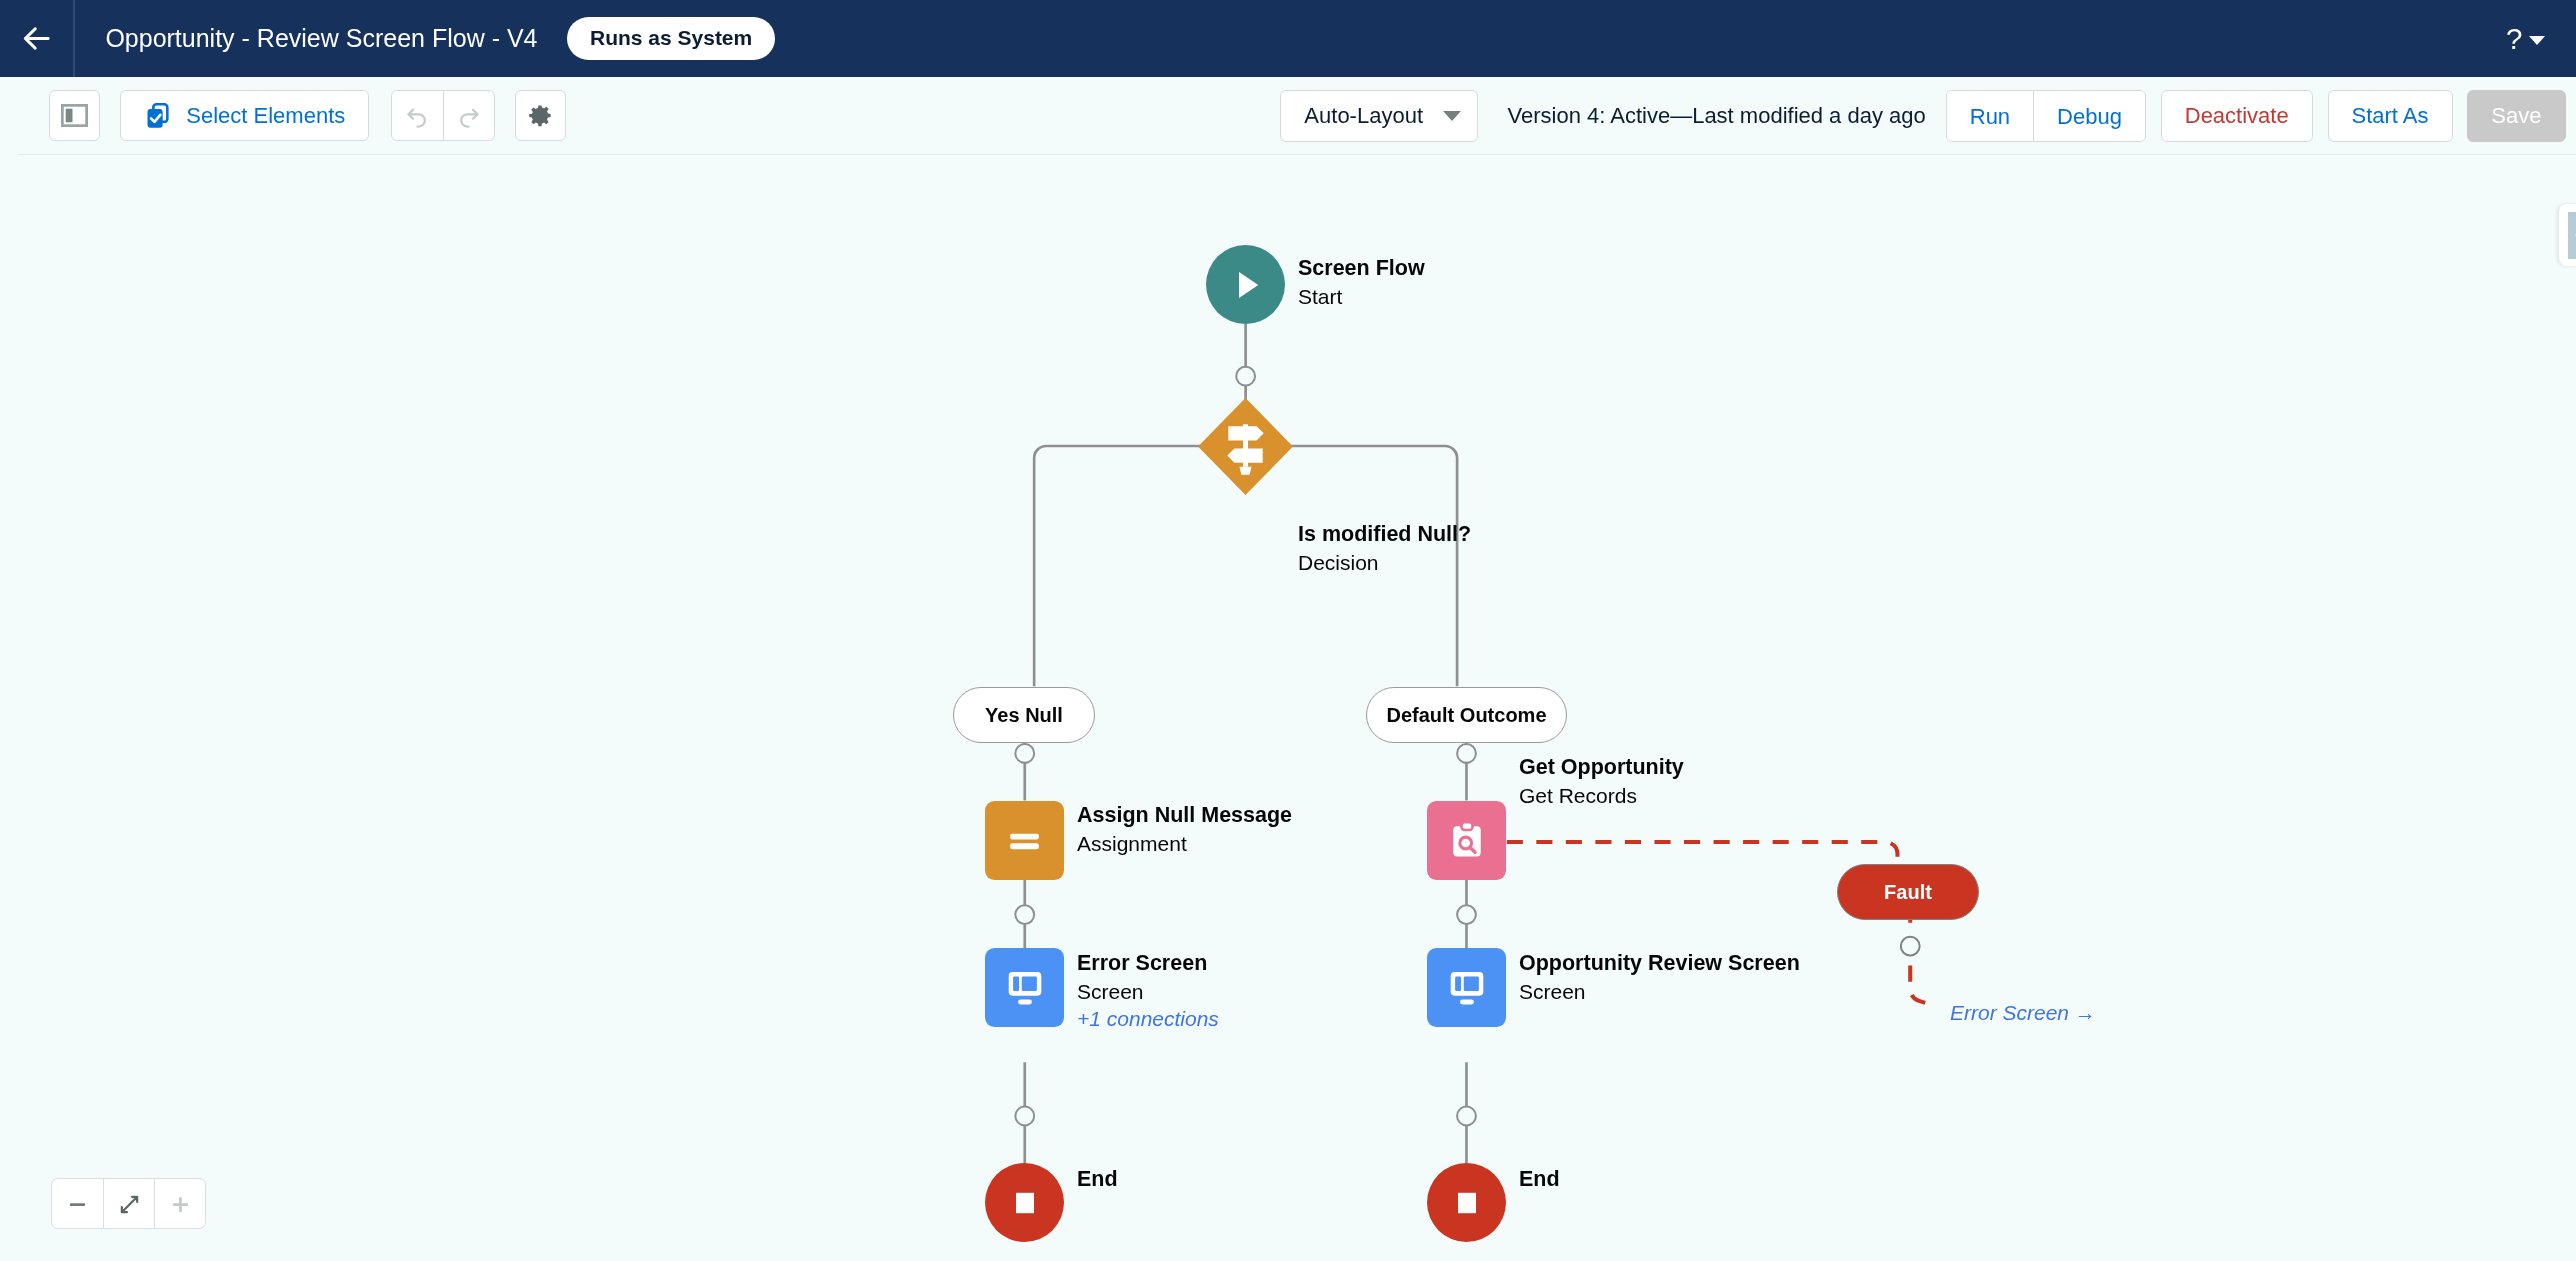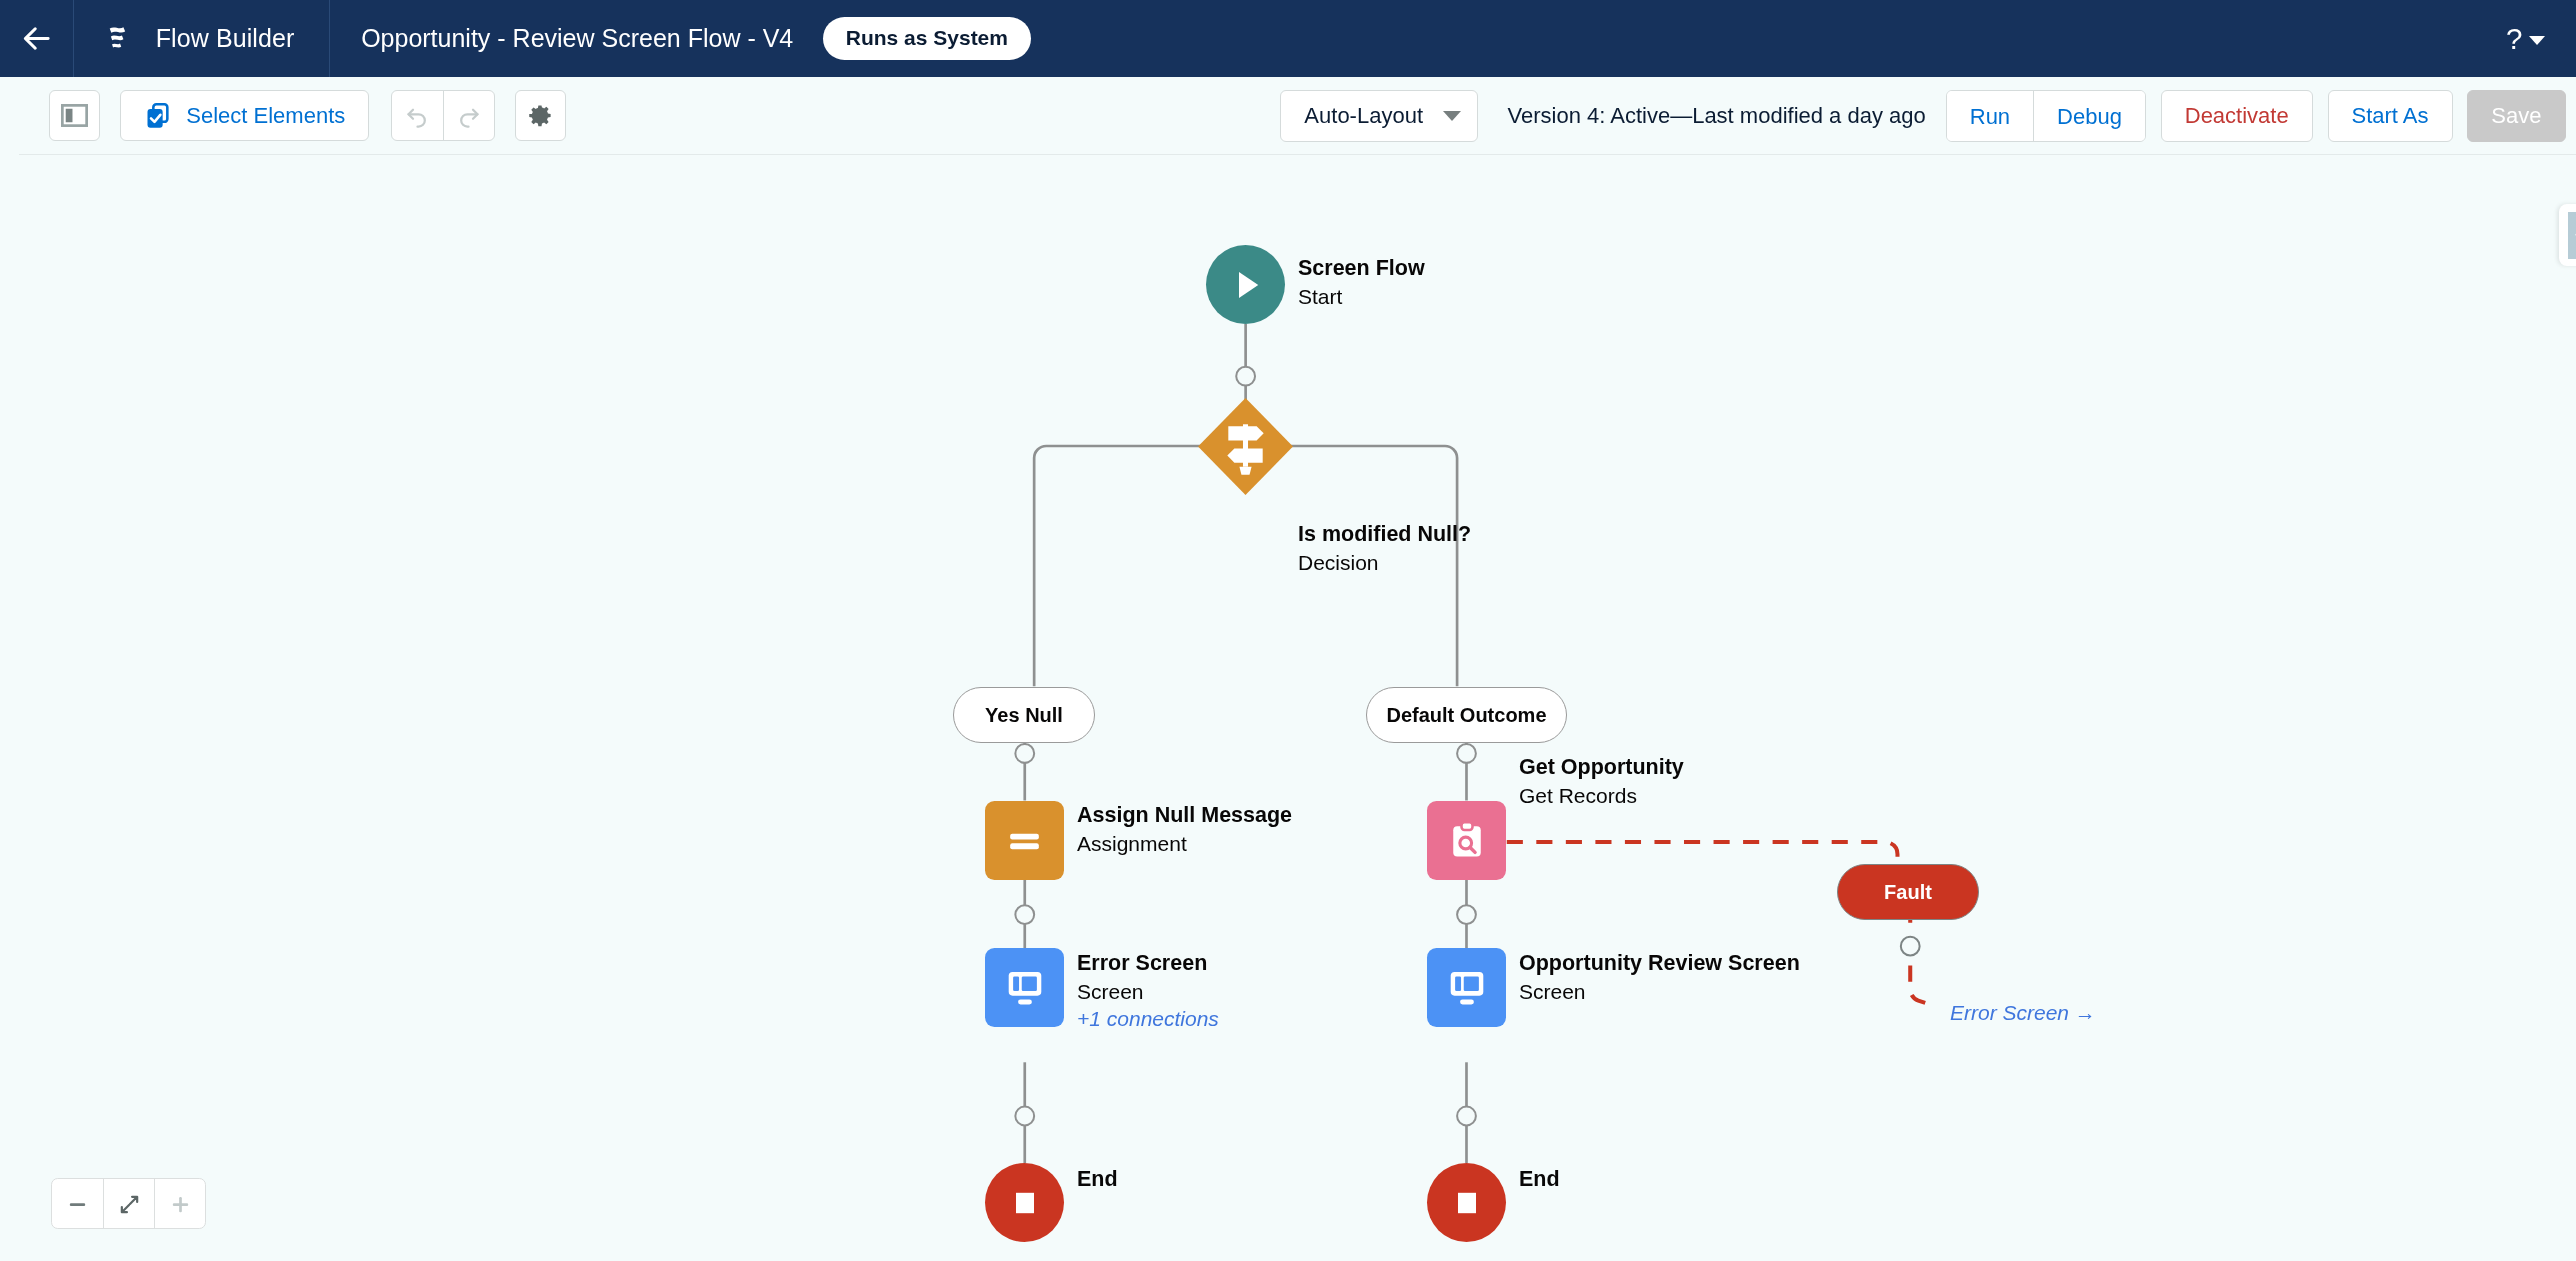--- a/index.html
+++ b/index.html
@@ -227,30 +227,20 @@
 <div class="header">
 
   <div class="hdr-back">
     <svg viewBox="0 0 24 24">
       <path d="M10.4 4.6 L3.6 11.3 a1 1 0 0 0 0 1.4 L10.4 19.4 a1 1 0 0 0 1.5-1.4 L6.9 13 H20 a1 1 0 0 0 0-2 H6.9 l5-5 a1 1 0 0 0-1.5-1.4z" fill="#ffffff"></path>
     </svg>
   </div>
 
   <div class="hdr-divider"></div>
 
-  <div class="hdr-app">
-    <span class="hdr-logo">
-      <svg viewBox="0 0 24 24" width="35" height="35">
-        <path d="M4.6 5.2 c3.2-2.1 6.3 1.0 9.4-0.9 l1.2 2.9 c-3.3 2.1-6.4-1.0-9.5 0.9z" fill="#ffffff"></path>
-        <path d="M5.4 10.6 c2.6-1.7 5.1 0.8 7.6-0.7 l1.0 2.6 c-2.7 1.7-5.2-0.8-7.7 0.7z" fill="#ffffff"></path>
-        <path d="M6.2 16.0 c1.9-1.3 3.7 0.6 5.5-0.5 l0.8 2.2 c-2.0 1.3-3.8-0.6-5.6 0.5z" fill="#ffffff"></path>
-      </svg>
-    </span>
-    <span class="hdr-app-name">Flow Builder</span>
-  </div>
 
   <div class="hdr-divider"></div>
 
   <div class="hdr-flowname">Opportunity - Review Screen Flow - V4</div>
 
   <div class="hdr-badge">Runs as System</div>
 
   <div class="hdr-right">
     <span class="hdr-help">?</span>
     <span class="hdr-caret"></span>

